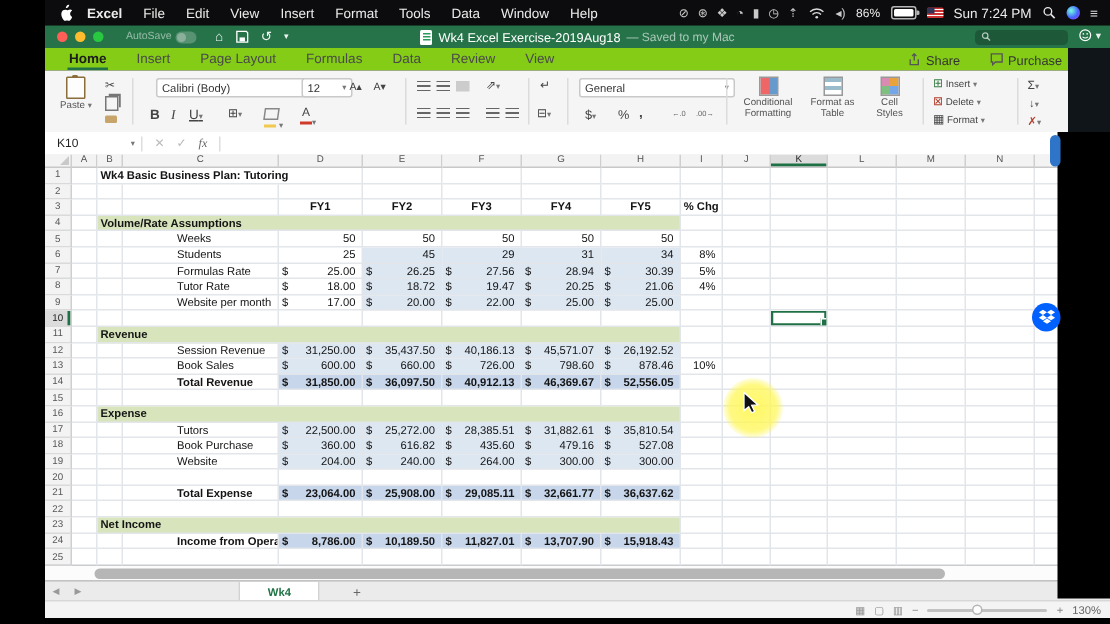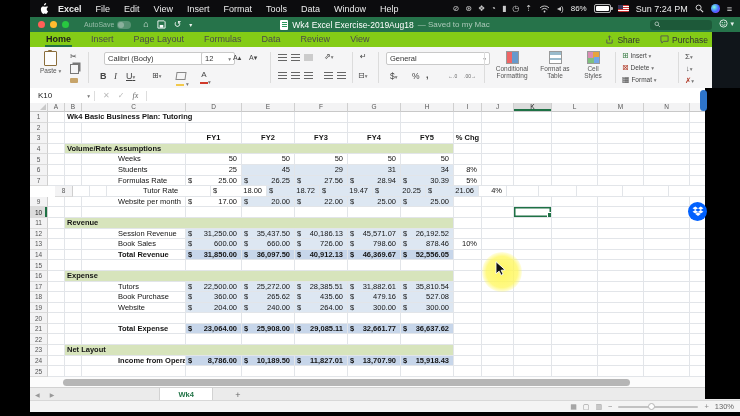--- a/index.html
+++ b/index.html
@@ -485,21 +485,21 @@
           <span>30.39</span>
         </div>
         <div class="cell " style="width: 28px;">5%</div>
         <div class="cell " style="width: 32px;"></div>
         <div class="cell " style="width: 38px;"></div>
         <div class="cell " style="width: 46px;"></div>
         <div class="cell " style="width: 46px;"></div>
         <div class="cell " style="width: 46px;"></div>
         <div class="cell" style="width: 16px; border-right: none;"></div>
       </div>
-      <div class="grow" style="height: 10.6px; margin-left: 25px;">
+      <div class="grow" style="height: 10.6px;">
         <div class="rowhdr">8</div>
         <div class="cell " style="width: 17px;"></div>
         <div class="cell " style="width: 17px;"></div>
         <div class="cell lbl" style="width: 104px;">Tutor Rate</div>
         <div class="cell  money" style="width: 56px;">
           <span>$</span>
           <span>18.00</span>
         </div>
         <div class="cell f-blue money" style="width: 53px;">
           <span>$</span>
@@ -754,21 +754,21 @@
         <div class="rowhdr">18</div>
         <div class="cell " style="width: 17px;"></div>
         <div class="cell " style="width: 17px;"></div>
         <div class="cell lbl" style="width: 104px;">Book Purchase</div>
         <div class="cell f-blue money" style="width: 56px;">
           <span>$</span>
           <span>360.00</span>
         </div>
         <div class="cell f-blue money" style="width: 53px;">
           <span>$</span>
-          <span>265.62</span>
+          <span>616.82</span>
         </div>
         <div class="cell f-blue money" style="width: 53px;">
           <span>$</span>
           <span>435.60</span>
         </div>
         <div class="cell f-blue money" style="width: 53px;">
           <span>$</span>
           <span>479.16</span>
         </div>
         <div class="cell f-blue money" style="width: 53px;">
@@ -881,21 +881,21 @@
         <div class="cell " style="width: 32px;"></div>
         <div class="cell " style="width: 38px;"></div>
         <div class="cell " style="width: 46px;"></div>
         <div class="cell " style="width: 46px;"></div>
         <div class="cell " style="width: 46px;"></div>
         <div class="cell" style="width: 16px; border-right: none;"></div>
       </div>
       <div class="grow" style="height: 10.6px;">
         <div class="rowhdr">23</div>
         <div class="cell " style="width: 17px;"></div>
-        <div class="cell c-left bold f-green" style="width: 389px;">Net Layout</div>
+        <div class="cell c-left bold f-green" style="width: 389px;">Net Income</div>
         <div class="cell " style="width: 28px;"></div>
         <div class="cell " style="width: 32px;"></div>
         <div class="cell " style="width: 38px;"></div>
         <div class="cell " style="width: 46px;"></div>
         <div class="cell " style="width: 46px;"></div>
         <div class="cell " style="width: 46px;"></div>
         <div class="cell" style="width: 16px; border-right: none;"></div>
       </div>
       <div class="grow" style="height: 10.6px;">
         <div class="rowhdr">24</div>

